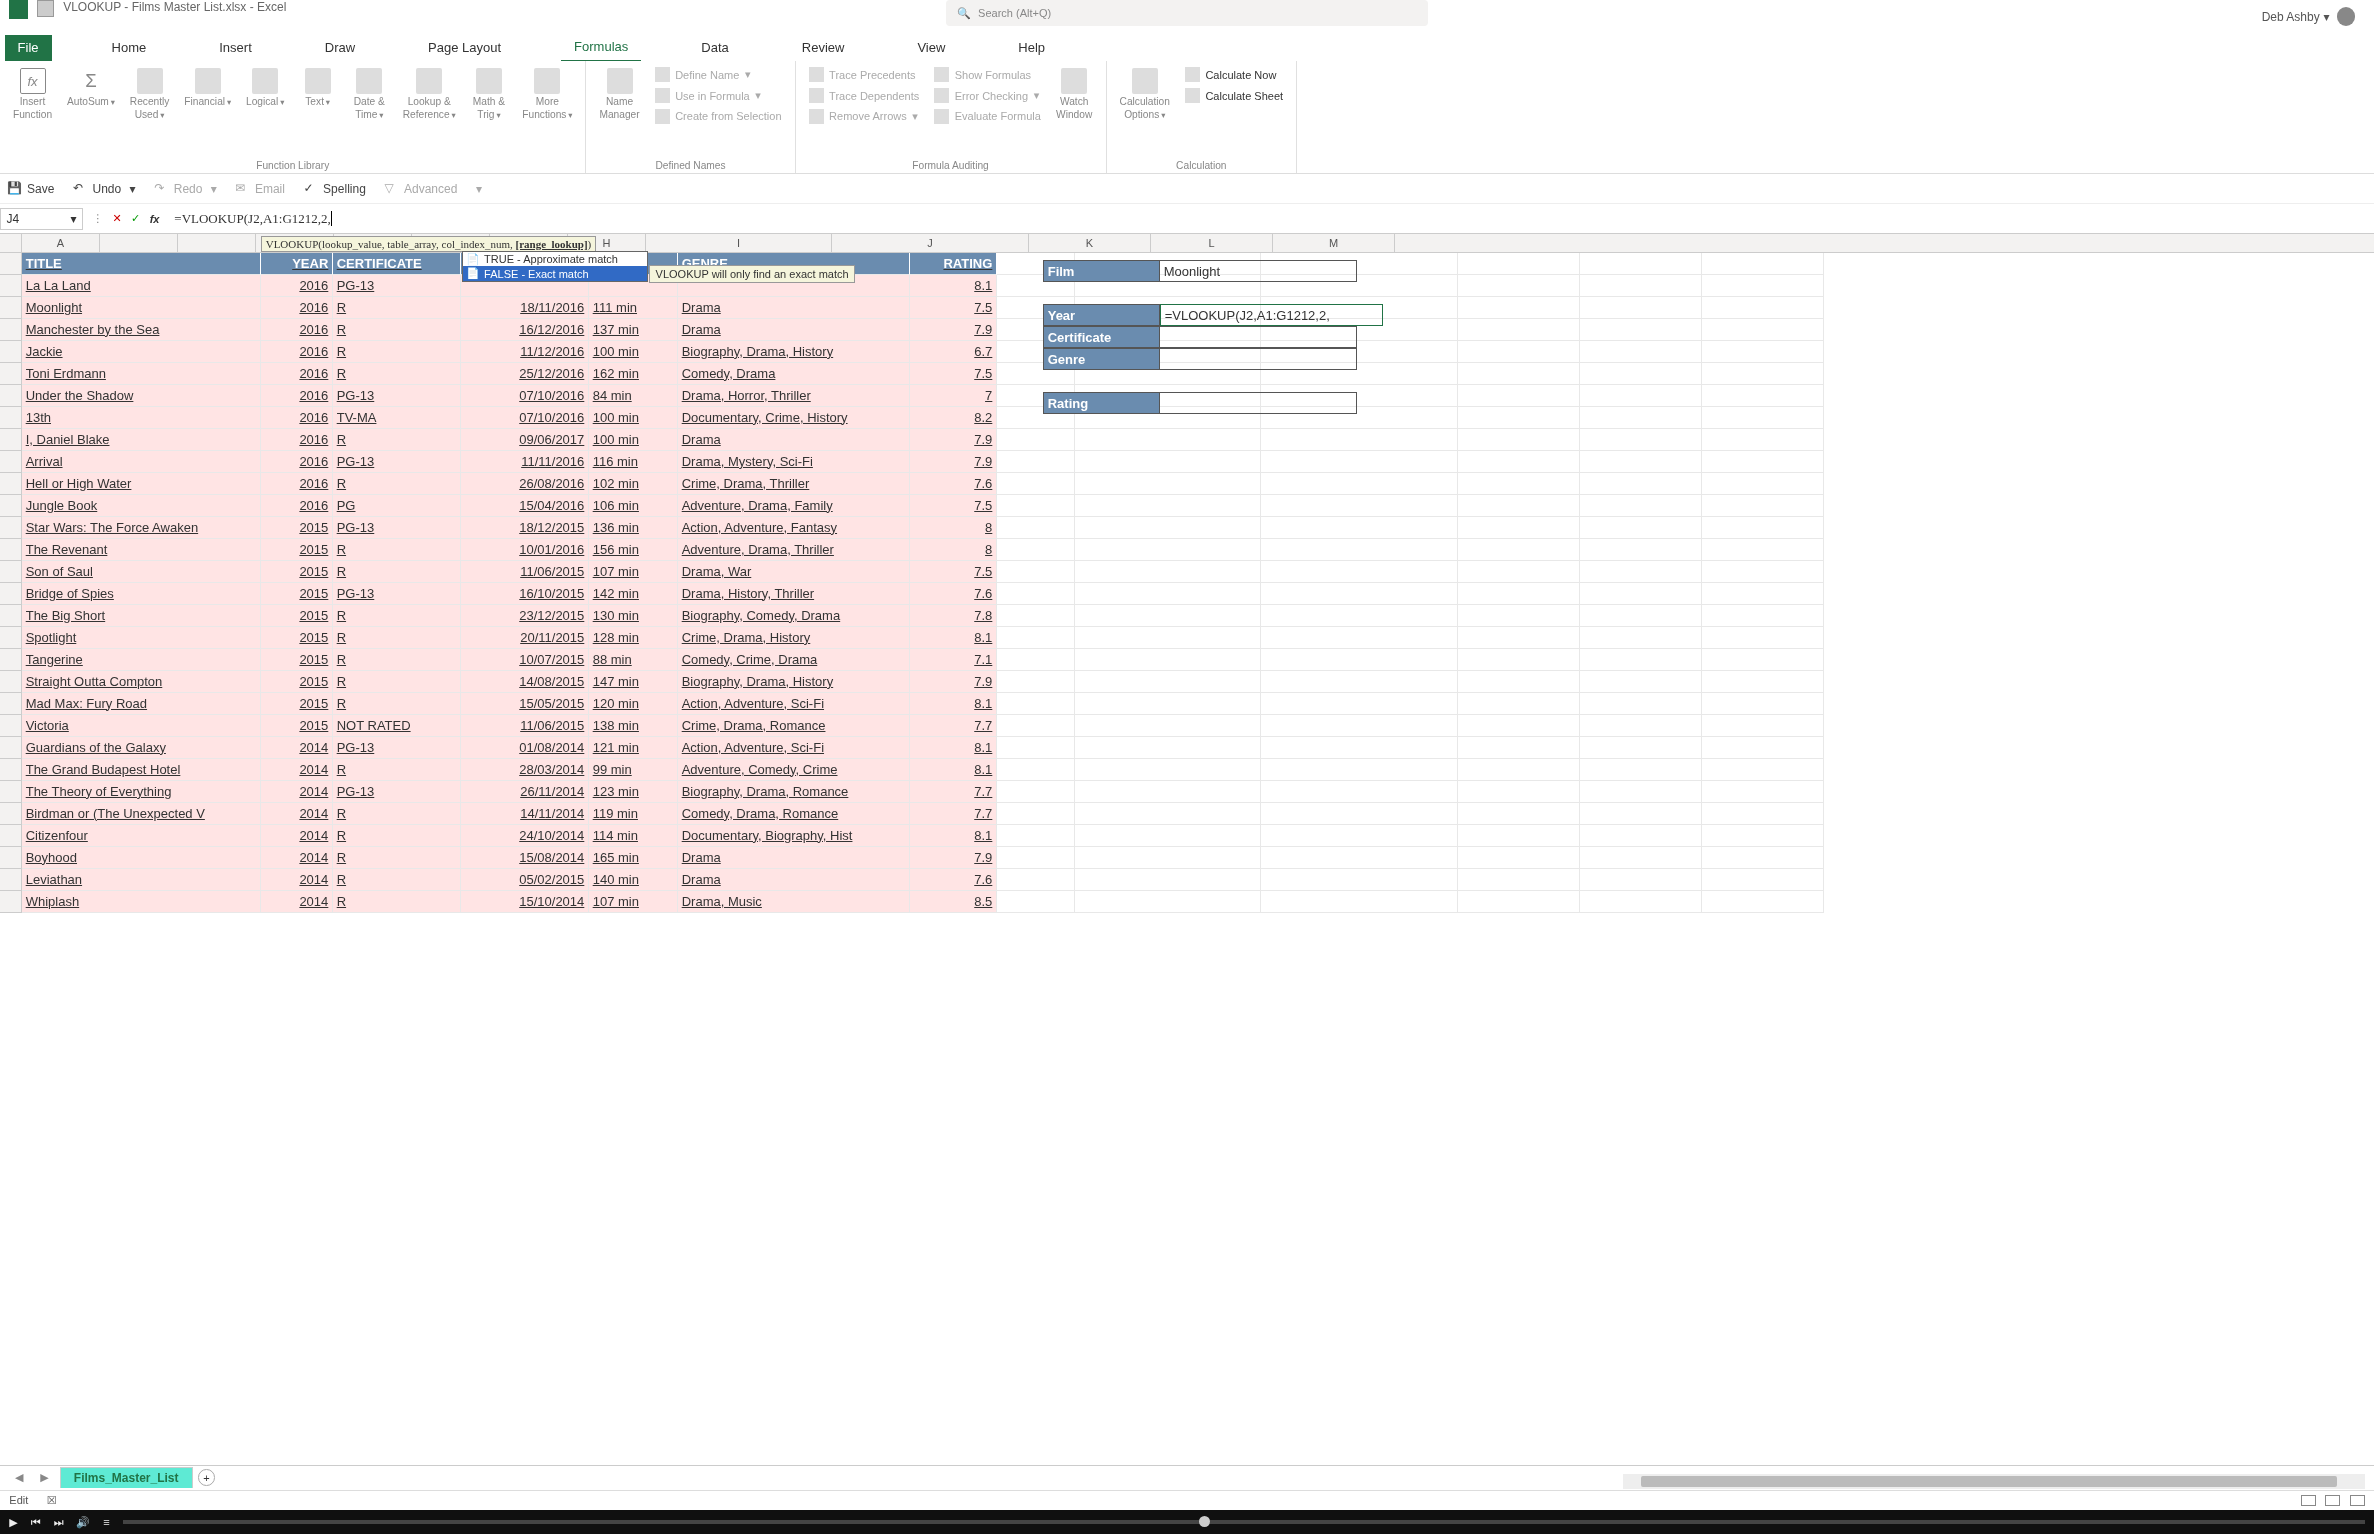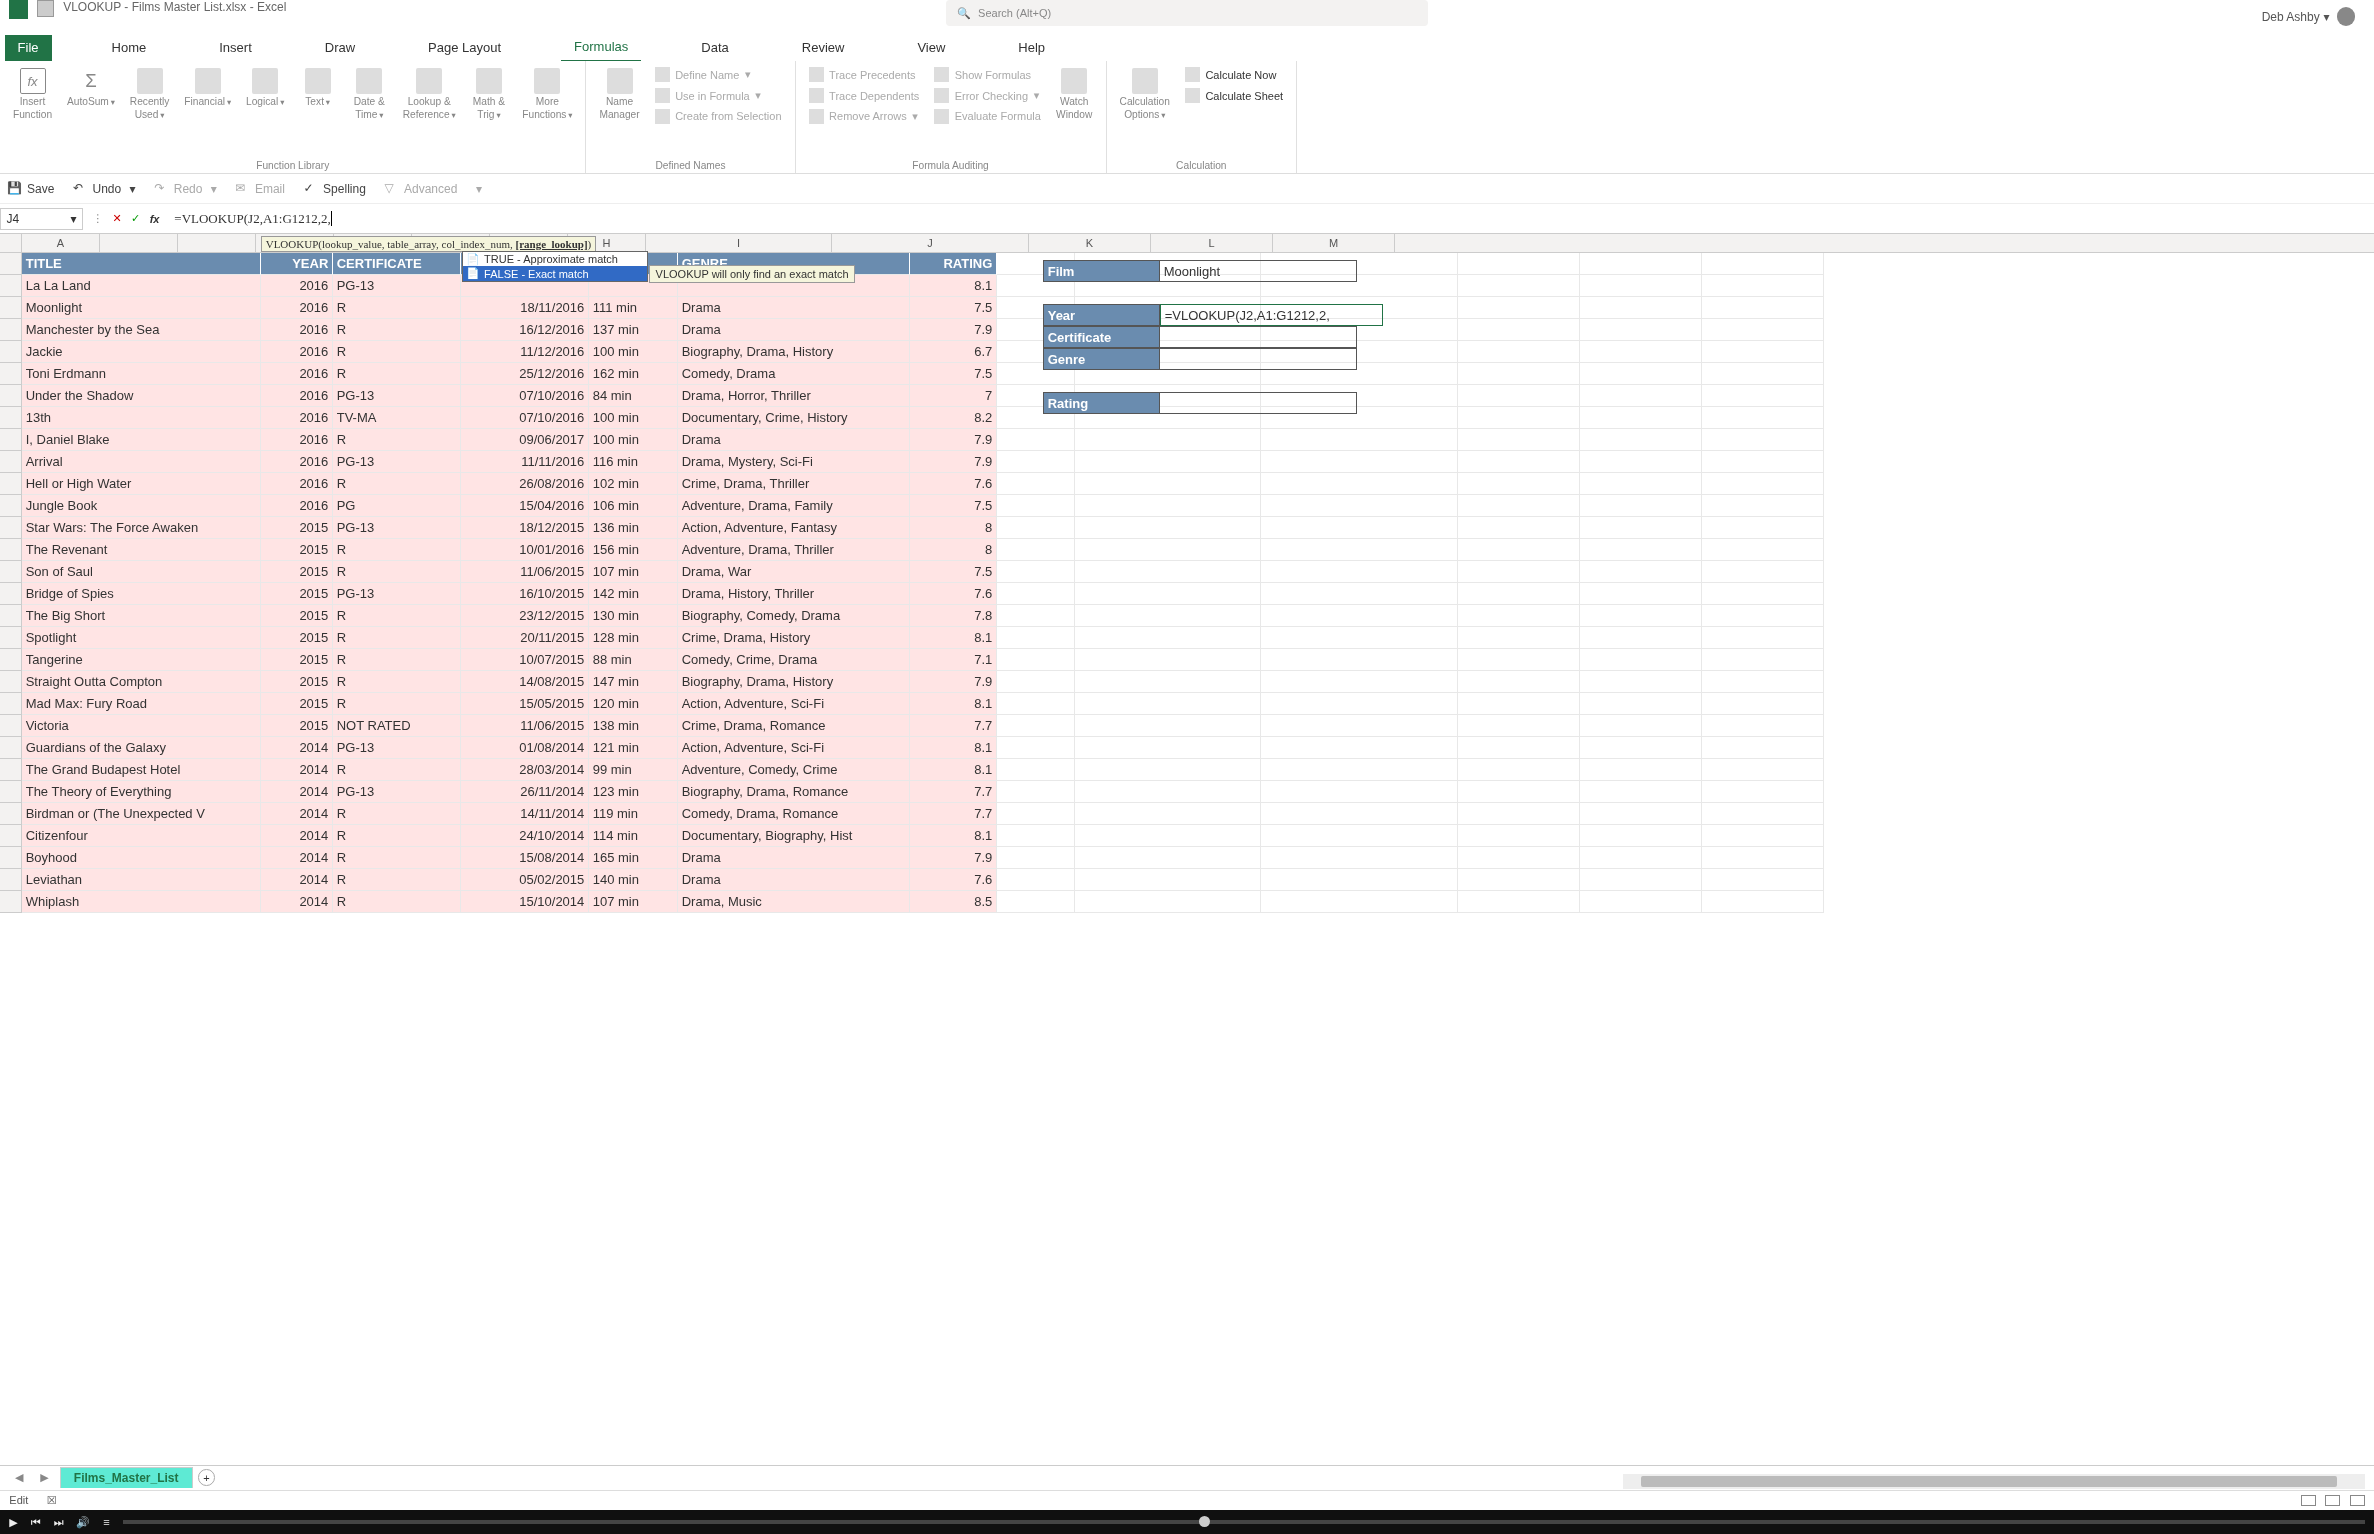--- a/index.html
+++ b/index.html
@@ -46,21 +46,21 @@
 .fbar .fx { font-style: italic; font-weight: bold; }
 .fbar .formula-input { flex: 1; font-size: 13px; padding-left: 5.6px; font-family: "Segoe UI"; }
 
 
 .grid { position: relative; height: 922px; overflow: hidden; }
 .col-headers { display: flex; height: 18.6px; border-bottom: 0.9px solid #ccc; background: #f3f2f1; position: relative; }
 .col-headers .corner { width: 22px; border-right: 0.9px solid #ccc; }
 .col-h { border-right: 0.9px solid #ccc; text-align: center; font-size: 11px; color: #555; display: flex; align-items: center; justify-content: center; }
 .col-a{width:239px}.col-b{width:72px}.col-c{width:128px}.col-d{width:128px}.col-e{width:89px}.col-f{width:232px}.col-g{width:87px}.col-h{width:78px}.col-i{width:186px}.col-j{width:197px}.col-k{width:122px}.col-l{width:122px}.col-m{width:122px}
 .rows { position: absolute; top: 18.6px; left: 0; right: 0; }
-.row { display: flex; height: 22px; }
+.row { display: flex; height: 22px; text-decoration: underline; }
 .row-h { width: 22px; border-right: 0.9px solid #ccc; border-bottom: 0.9px solid #ccc; background: #f3f2f1; text-align: center; font-size: 10.2px; color: #555; display: flex; align-items: center; justify-content: center; }
 .cell { border-right: 0.9px solid #e8e8e8; border-bottom: 0.9px solid #e8e8e8; padding: 0 3.7px; display: flex; align-items: center; font-size: 13px; overflow: hidden; white-space: nowrap; }
 .cell.header { background: #6A8CAF; color: #fff; font-weight: bold; font-size: 13px; border-right: 0.9px solid #fff; }
 .cell.pink { background: #FFE4E4; }
 .cell.right { justify-content: flex-end; }
 .cell.grid-only { border-right: 0.9px solid #e8e8e8; border-bottom: 0.9px solid #e8e8e8; }
 .side-label { background: #6A8CAF; color: #fff; font-weight: bold; border: 0.9px solid #555; }
 .side-value { border: 0.9px solid #555; border-left: none; }
 
 

